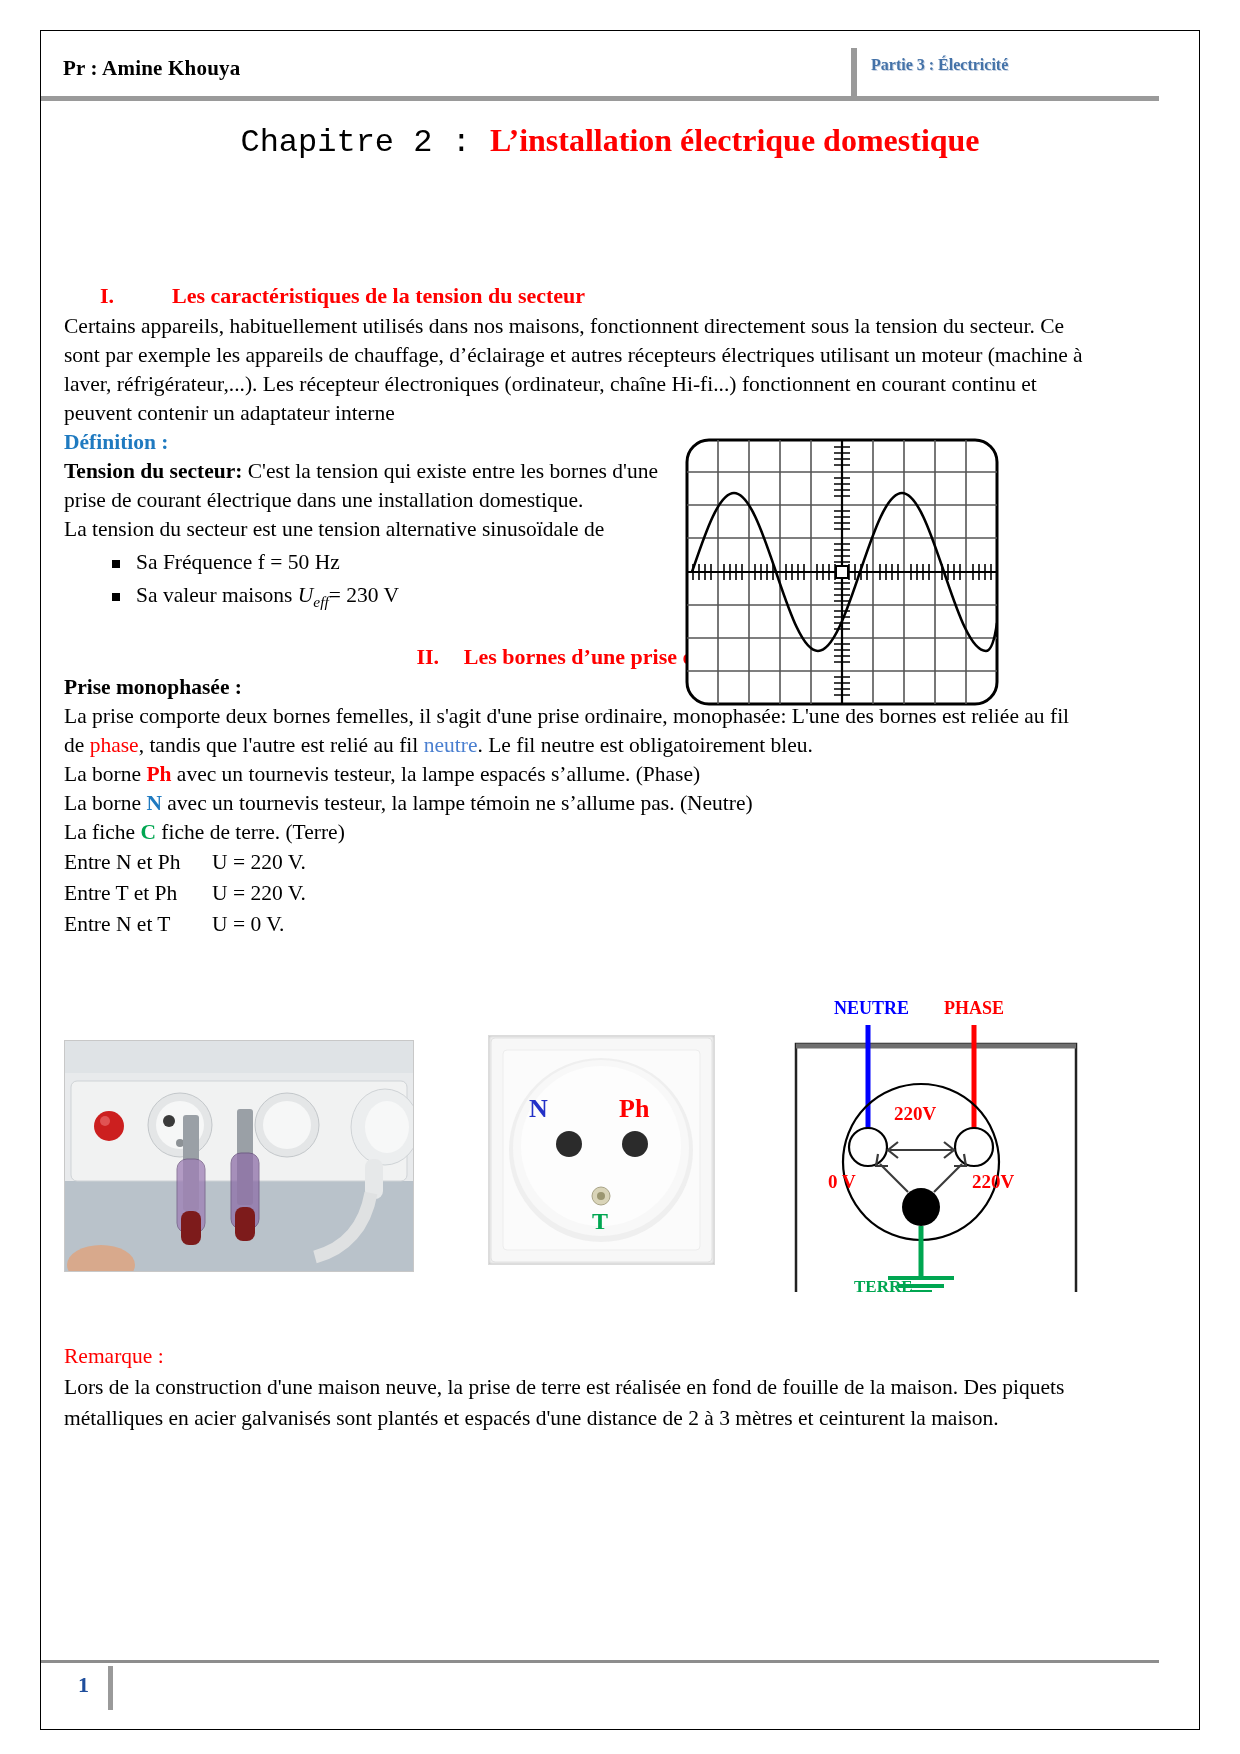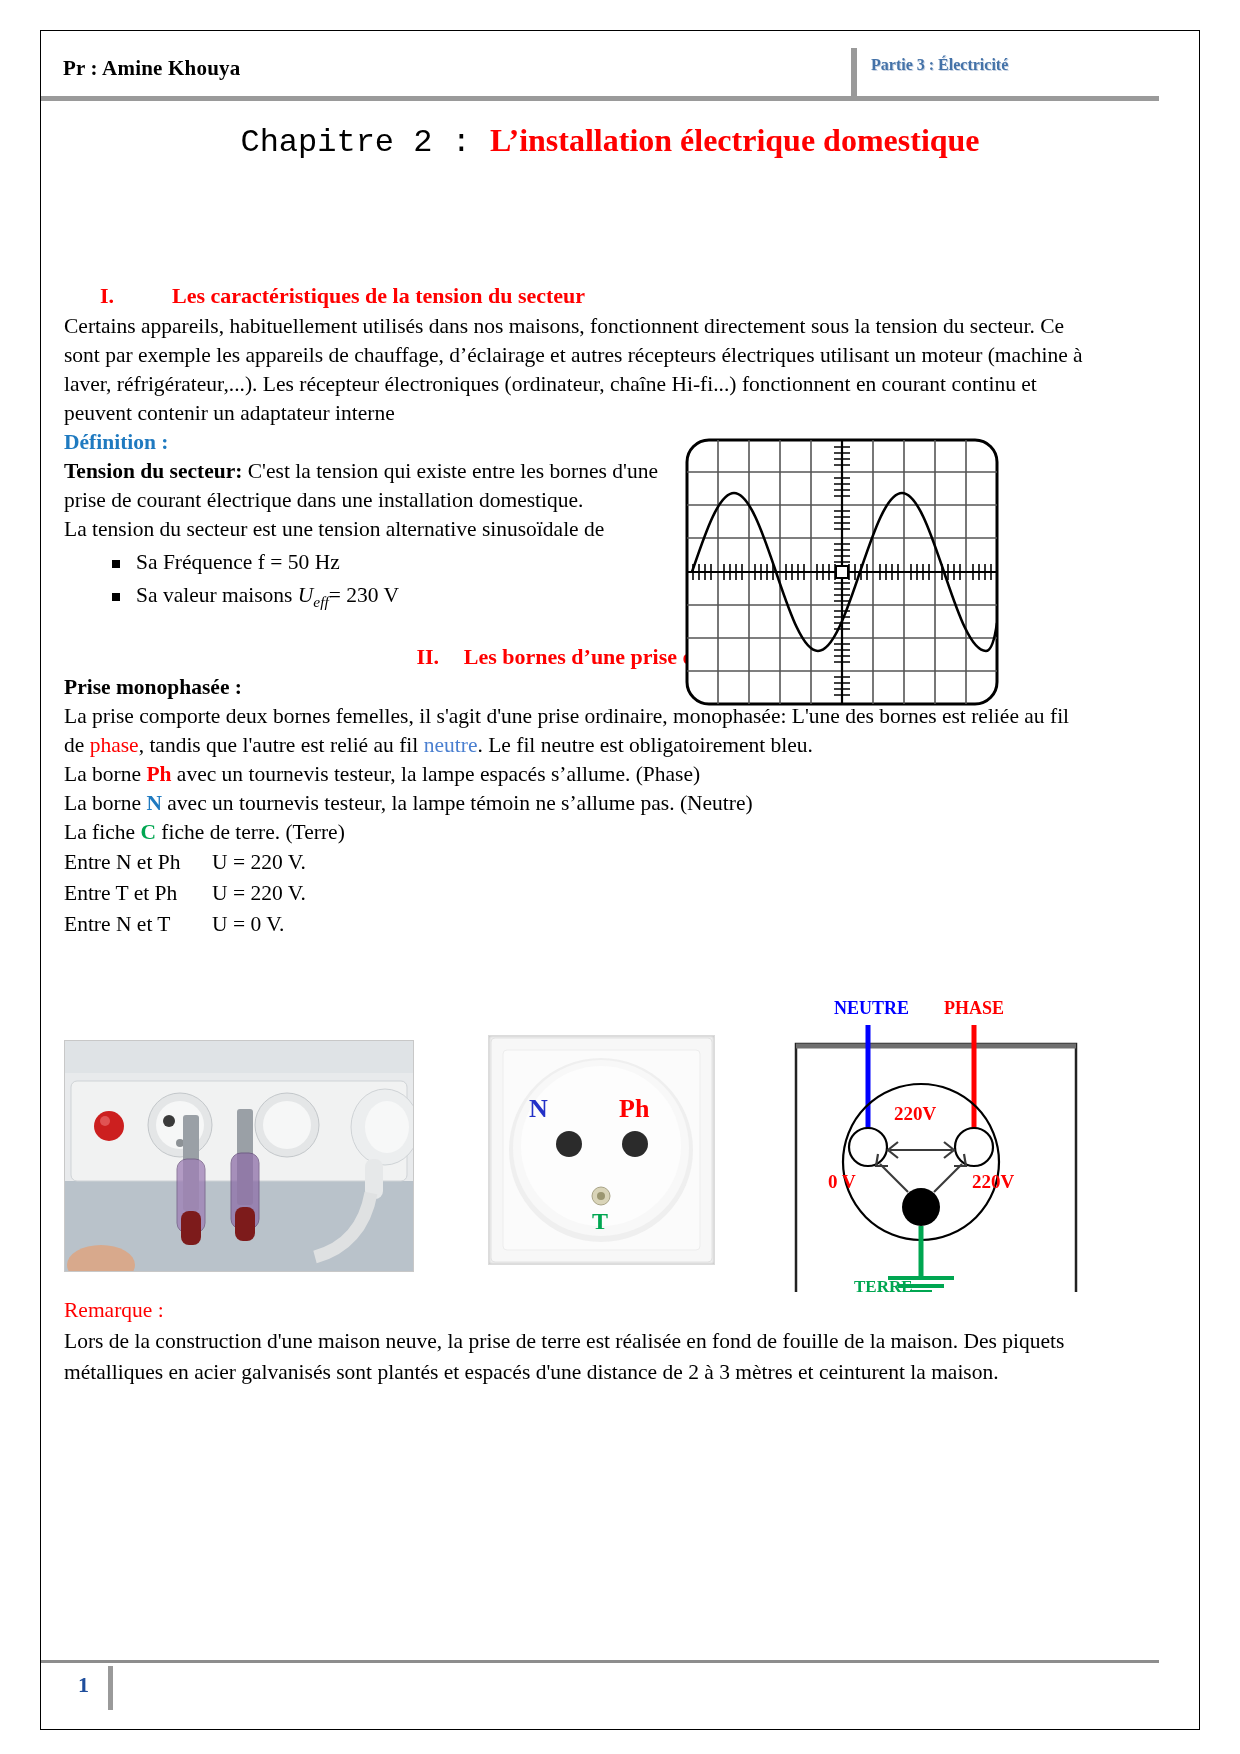--- a/index.html
+++ b/index.html
@@ -357,21 +357,21 @@
         <text x="78" y="300" font-family="Liberation Serif, serif" font-size="17" font-weight="bold" fill="#00a651">TERRE</text>
 
         <text x="118" y="128" font-family="Liberation Serif, serif" font-size="19" font-weight="bold" fill="#ff0000">220V</text>
         <text x="52" y="196" font-family="Liberation Serif, serif" font-size="19" font-weight="bold" fill="#ff0000">0 V</text>
         <text x="196" y="196" font-family="Liberation Serif, serif" font-size="19" font-weight="bold" fill="#ff0000">220V</text>
       </svg>
     </div>
   </div>
 
   <div class="remarque">
-    <p class="red-t" style="font-weight:normal;">Remarque :</p>
+    <p class="red-t" style="font-weight:normal;margin-top:46px;">Remarque :</p>
     <p>Lors de la construction d'une maison neuve, la prise de terre est réalisée en fond de fouille de la maison. Des piquets métalliques en acier galvanisés sont plantés et espacés d'une distance de 2 à 3 mètres et ceinturent la maison.</p>
   </div>
 
   <div class="footer-rule"></div>
   <div class="footer-num">1</div>
   <div class="footer-bar"></div>
 
 </div>
 
 </body></html>

